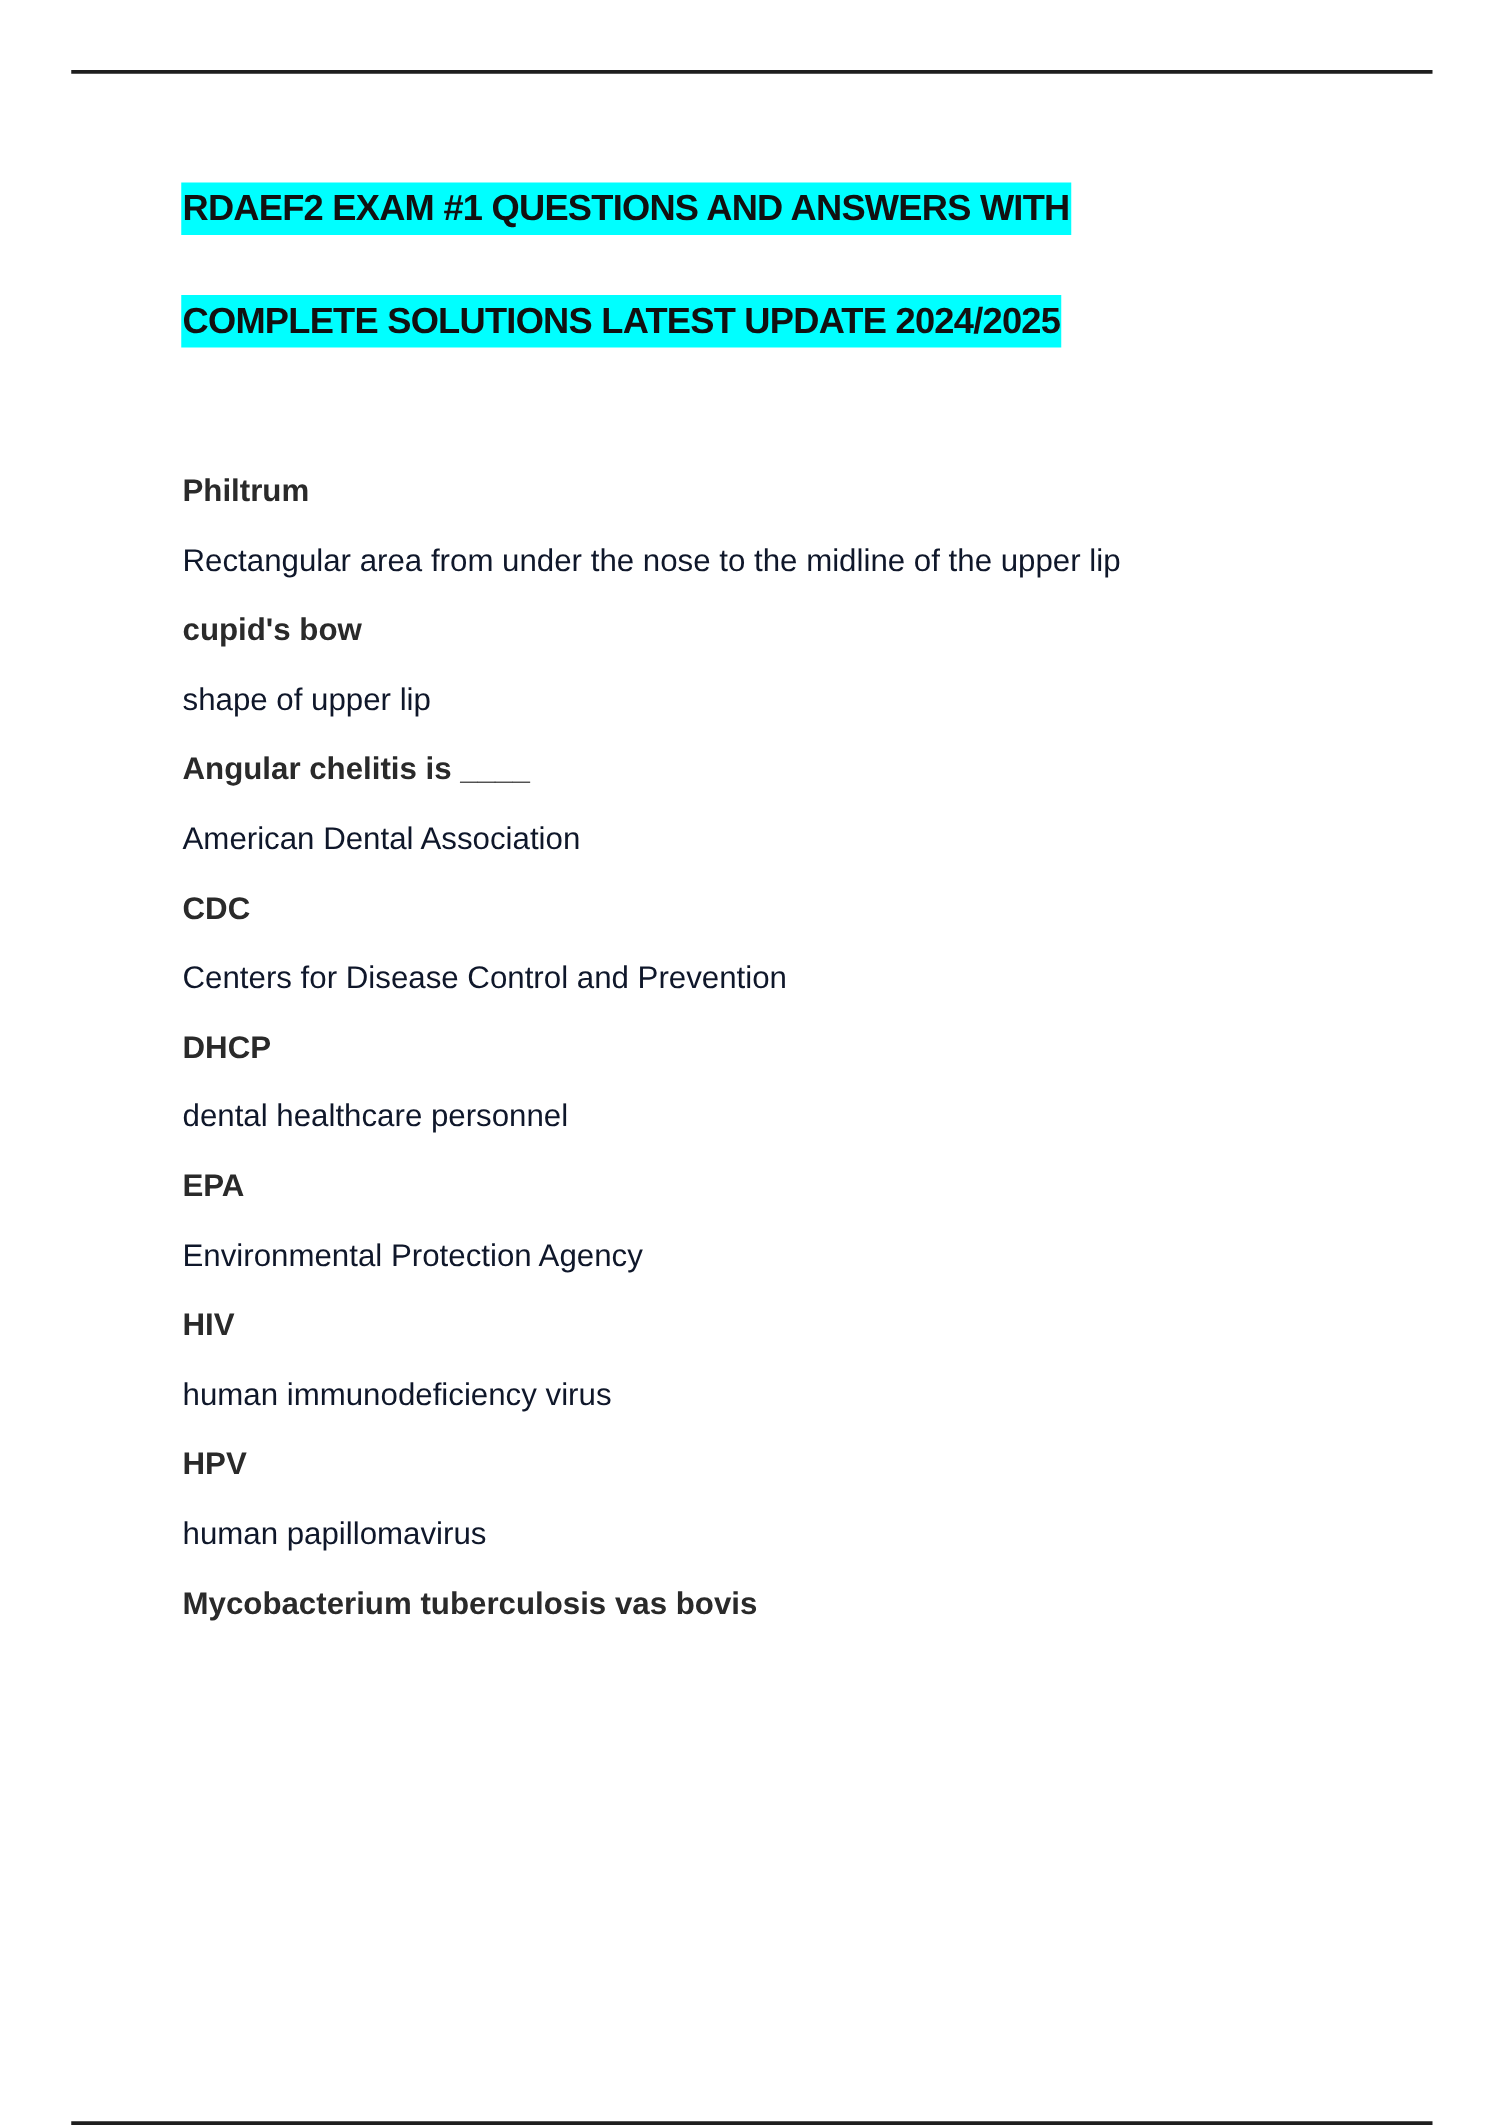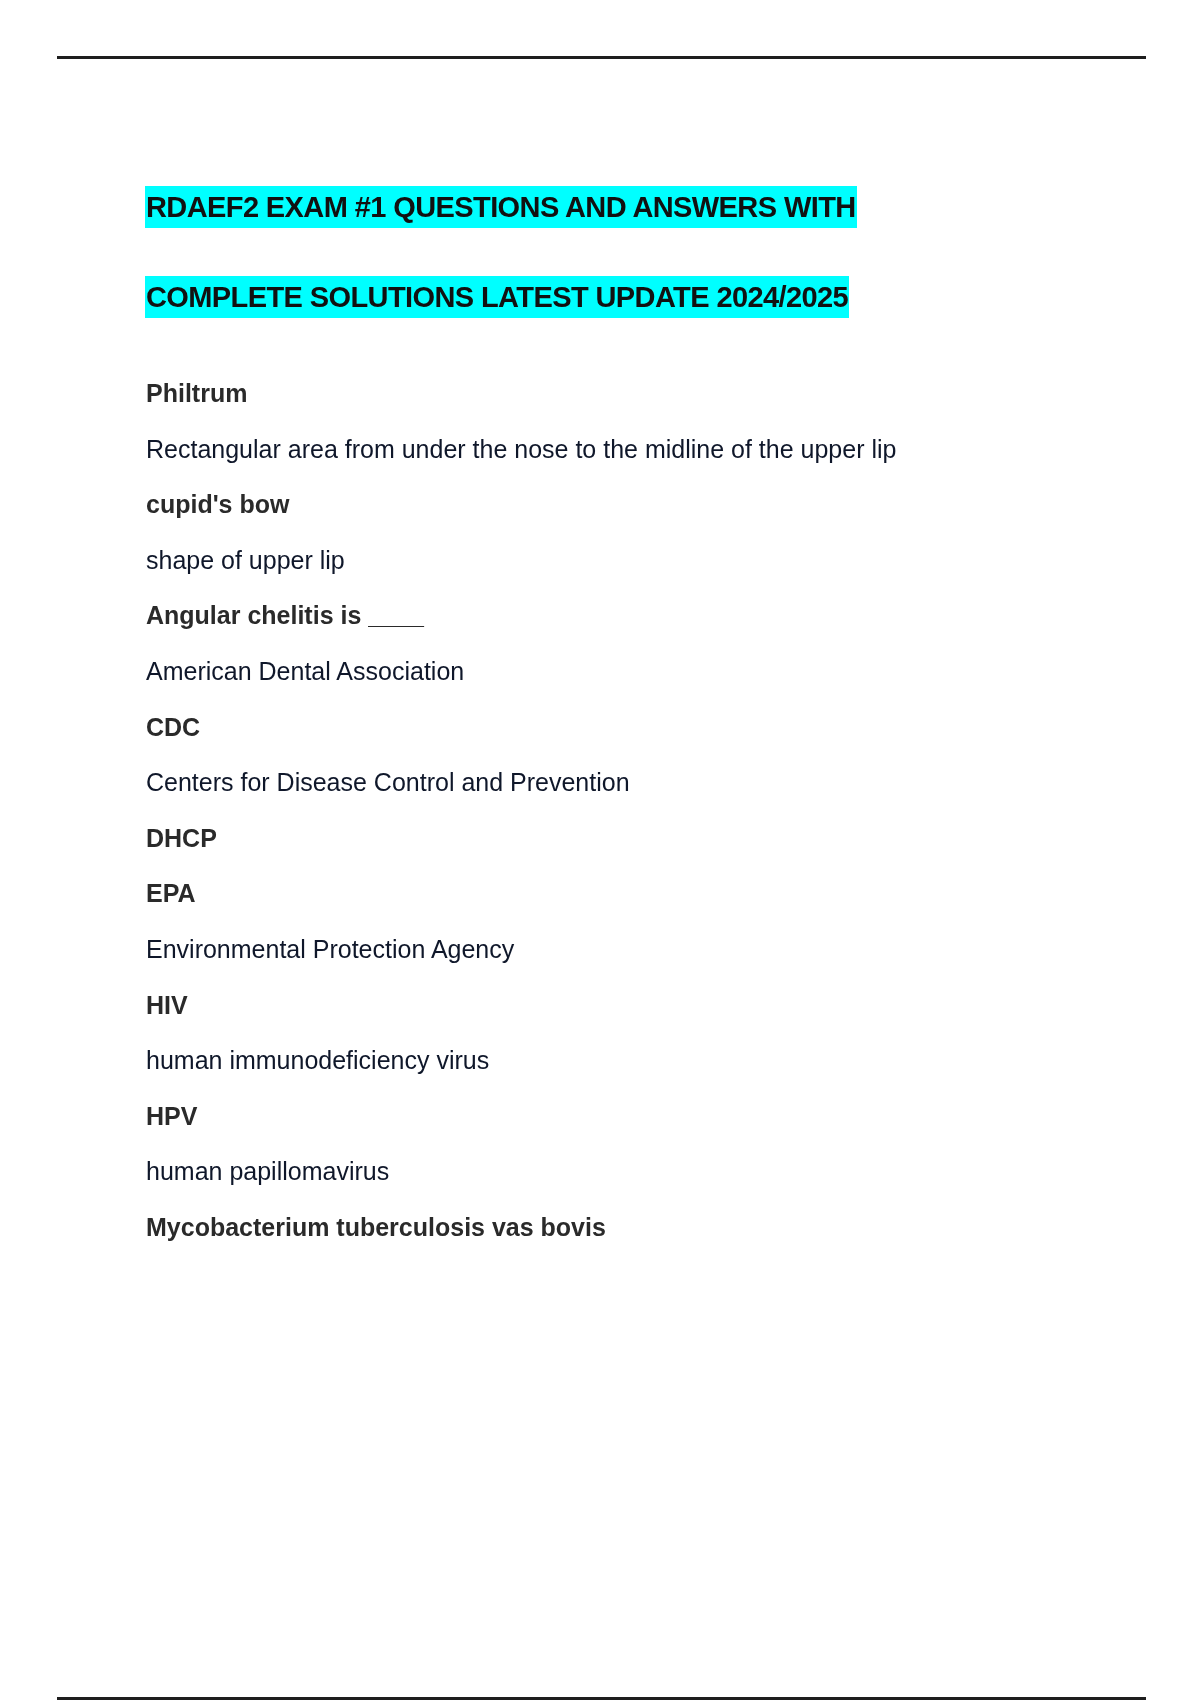--- a/index.html
+++ b/index.html
@@ -6,21 +6,20 @@
   body { width: 1200px; height: 1700px; position: relative; overflow: hidden; }
   .rule { position: absolute; left: 57px; width: 1089px; height: 3px; background: #1e1e1e; }
   .rule.top { top: 56px; }
   .rule.bottom { top: 1697px; }
   .title-line {
     position: absolute; left: 145px;
     font-family: "Liberation Sans", sans-serif; font-weight: bold;
     font-size: 29px; letter-spacing: -0.6px; color: #111;
     background: #00ffff; line-height: 42px; padding: 0 1px;
     white-space: nowrap;
-    margin-top: 40px;
   }
   .title-line.l1 { top: 146px; }
   .title-line.l2 { top: 236px; }
   .content { position: absolute; left: 146px; top: 380px; }
   .line {
     font-family: "Liberation Sans", sans-serif; font-size: 25px;
     height: 55.6px; line-height: 26px; white-space: nowrap;
   }
   .q { font-weight: bold; color: #2a2a2a; }
   .a { font-weight: normal; color: #0f172a; }
@@ -36,20 +35,21 @@
 <div class="content">
   <div class="line q">Philtrum</div>
   <div class="line a">Rectangular area from under the nose to the midline of the upper lip</div>
   <div class="line q">cupid's bow</div>
   <div class="line a">shape of upper lip</div>
   <div class="line q">Angular chelitis is ____</div>
   <div class="line a">American Dental Association</div>
   <div class="line q">CDC</div>
   <div class="line a">Centers for Disease Control and Prevention</div>
   <div class="line q">DHCP</div>
+  <div class="line a">dental healthcare personnel</div>
   <div class="line q">EPA</div>
   <div class="line a">Environmental Protection Agency</div>
   <div class="line q">HIV</div>
   <div class="line a">human immunodeficiency virus</div>
   <div class="line q">HPV</div>
   <div class="line a">human papillomavirus</div>
   <div class="line q">Mycobacterium tuberculosis vas bovis</div>
 </div>
 
 <div class="rule bottom"></div>

